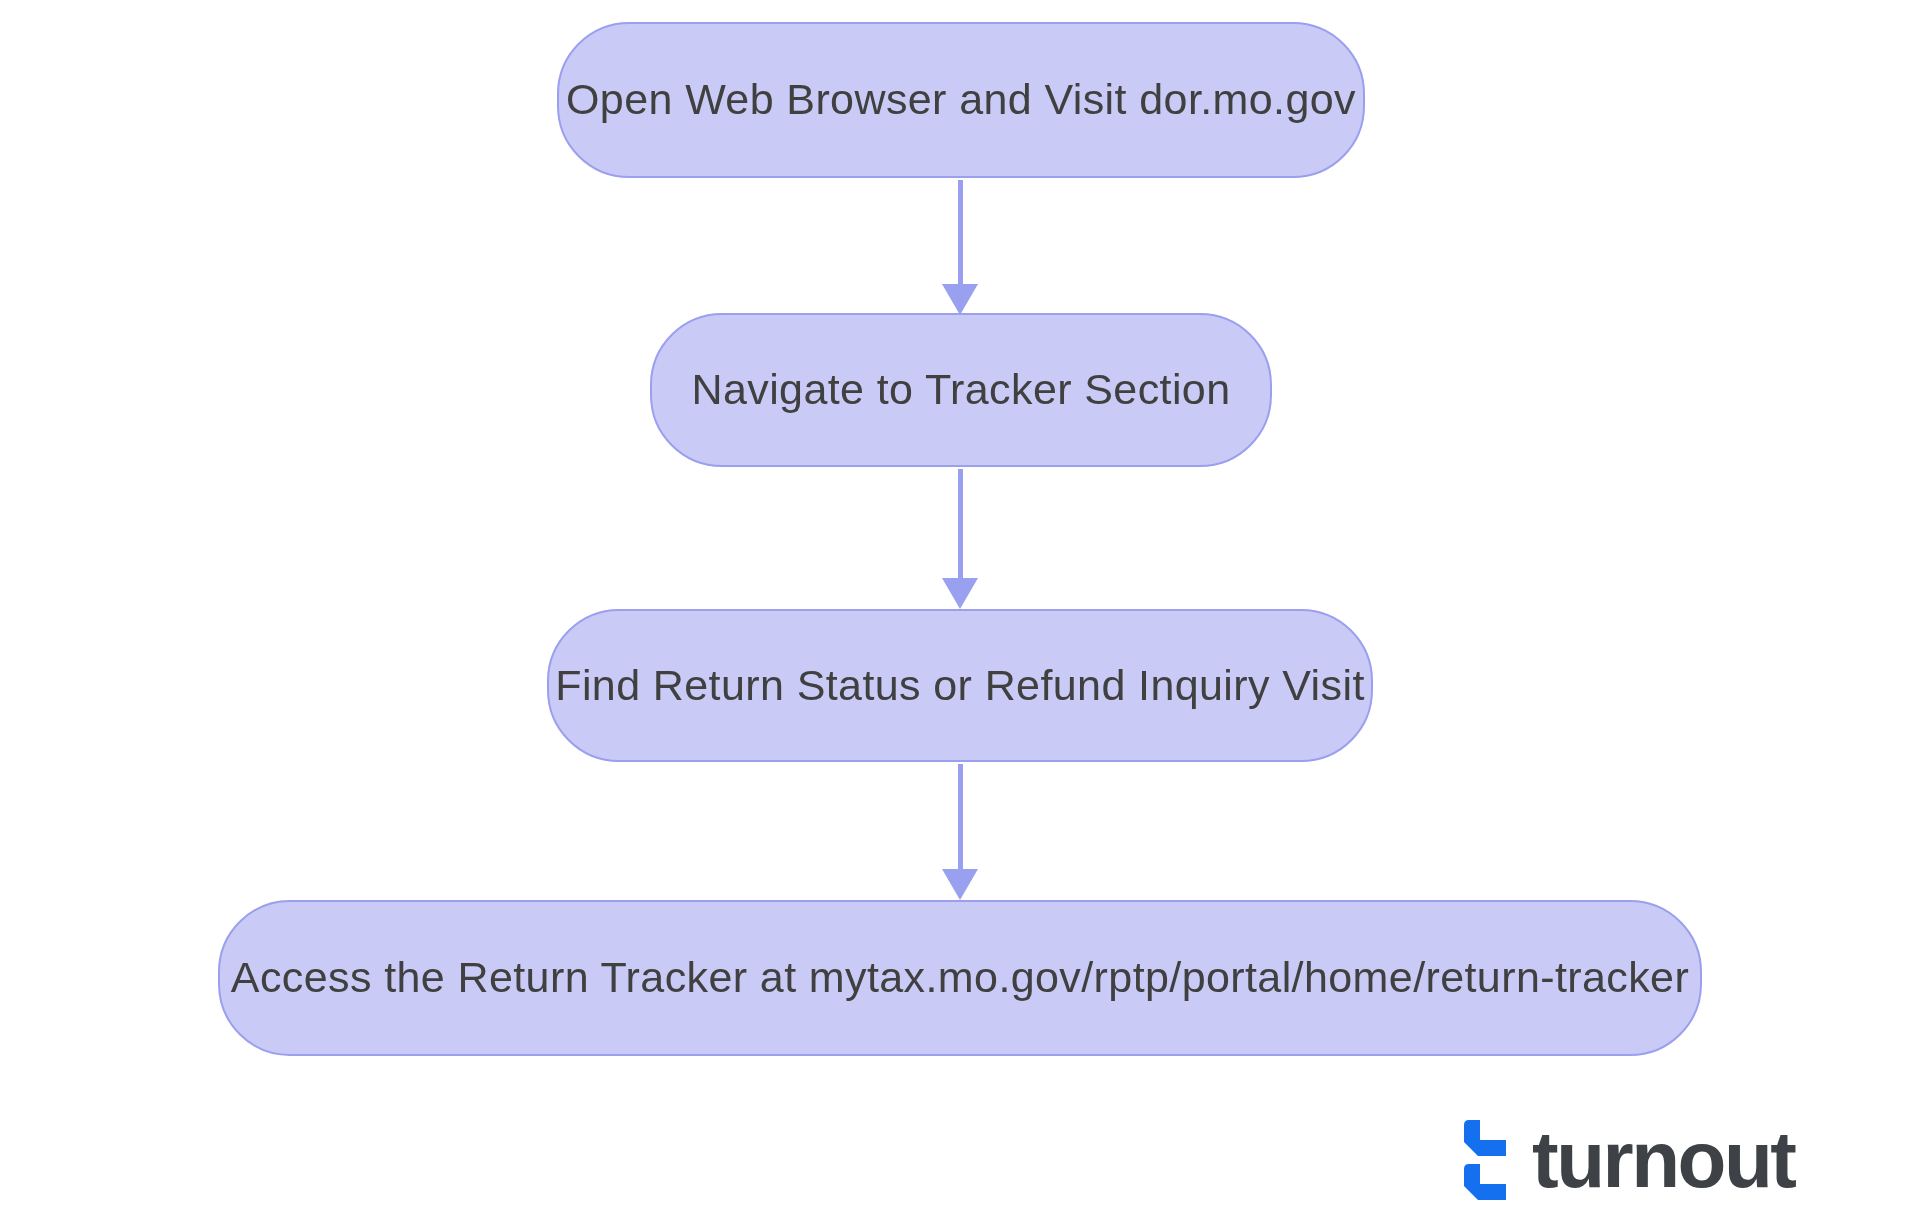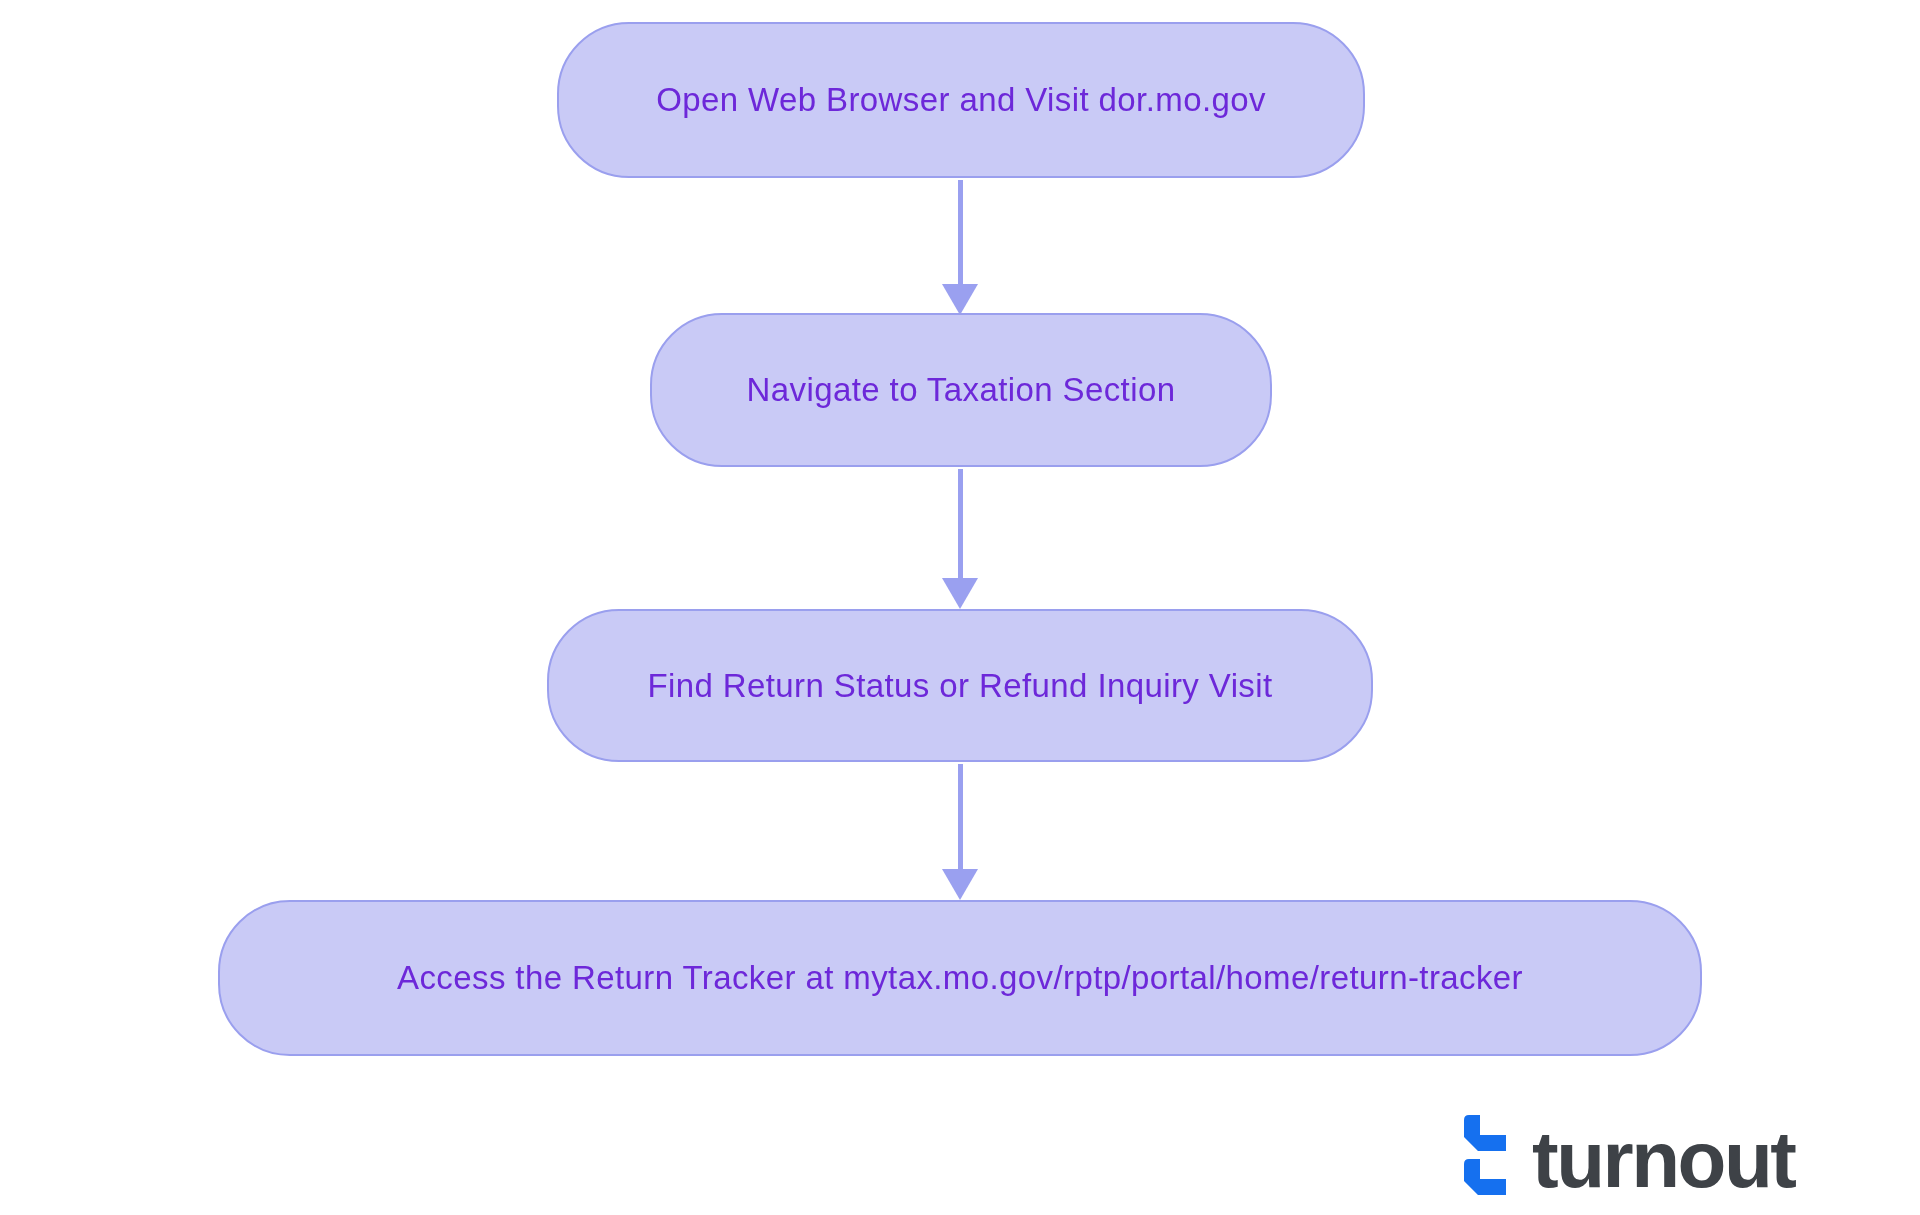--- a/index.html
+++ b/index.html
@@ -20,22 +20,22 @@
   .flow-node {
     position: absolute;
     box-sizing: border-box;
     background: #C9CAF6;
     border: 2.5px solid #9A9FEE;
     border-radius: 72px;
     display: flex;
     align-items: center;
     justify-content: center;
     text-align: center;
-    color: #6d28d9;
-    font-size: 33px;
+    color: #404040;
+    font-size: 43px;
     font-weight: 400;
     letter-spacing: 0.4px;
     line-height: 1.2;
   }
   .node-1 { left: 557px; top: 22px;  width: 808px;  height: 156px; }
   .node-2 { left: 650px; top: 313px; width: 622px;  height: 154px; }
   .node-3 { left: 547px; top: 609px; width: 826px;  height: 153px; }
   .node-4 { left: 218px; top: 900px; width: 1484px; height: 156px; justify-content: center; }
 
   
@@ -69,21 +69,21 @@
   .arrow-3 { top: 764px; height: 136px; }
   .arrow-3 .shaft { height: 107px; }
   .arrow-3 .head  { top: 105px; }
 
   
   .brand {
     position: absolute;
     left: 1464px;
     top: 1110px;
     display: flex;
-    align-items: center;
+    align-items: flex-end;
     gap: 26px;
   }
   .brand-icon {
     width: 42px;
     height: 80px;
     flex: 0 0 auto;
   }
   .brand-word {
     font-size: 80px;
     line-height: 80px;
@@ -101,21 +101,21 @@
   <div class="flow-node node-1">
     <span>Open Web Browser and Visit dor.mo.gov</span>
   </div>
 
   <div class="arrow arrow-1">
     <div class="shaft"></div>
     <div class="head"></div>
   </div>
 
   <div class="flow-node node-2">
-    <span>Navigate to Taxation Section</span>
+    <span>Navigate to Tracker Section</span>
   </div>
 
   <div class="arrow arrow-2">
     <div class="shaft"></div>
     <div class="head"></div>
   </div>
 
   <div class="flow-node node-3">
     <span>Find Return Status or Refund Inquiry Visit</span>
   </div>

